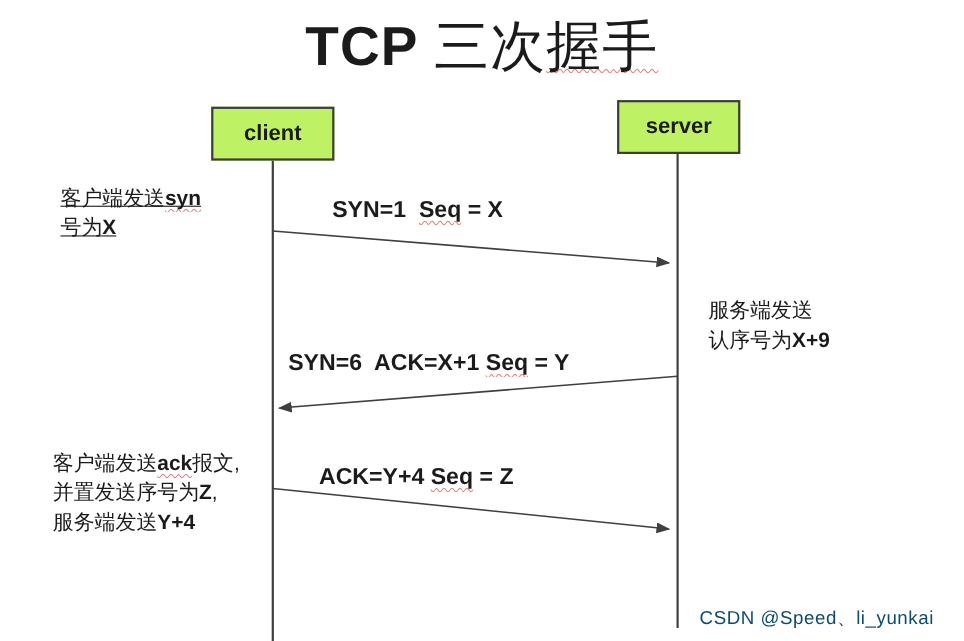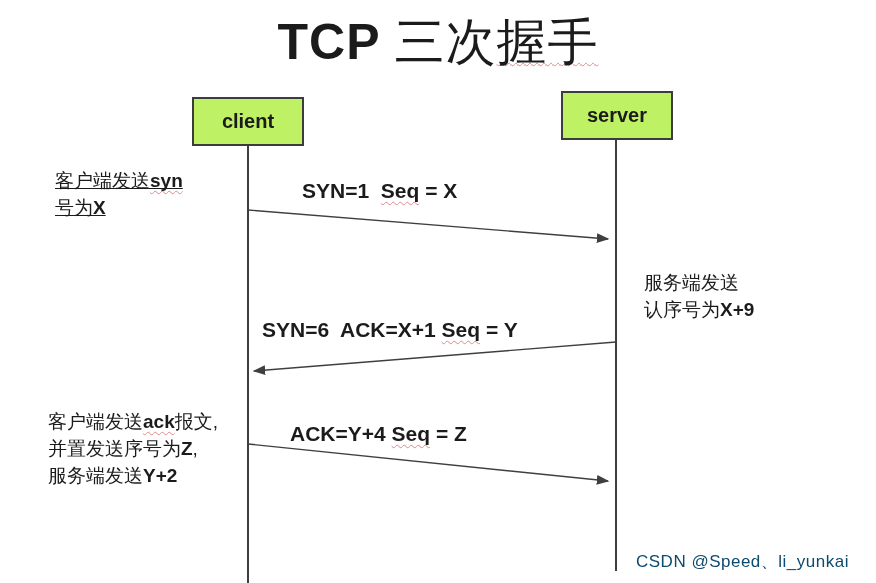--- a/index.html
+++ b/index.html
@@ -121,18 +121,18 @@
   </div>
 
   <div class="note server-synack">
     <div><span>服务端发送</span></div>
     <div><span>认序号为</span><span class="b">X+9</span></div>
   </div>
 
   <div class="note client-ack">
     <div><span>客户端发送</span><span class="b wavy">ack</span><span>报文,</span></div>
     <div><span>并置发送序号为</span><span class="b">Z</span><span>,</span></div>
-    <div><span>服务端发送</span><span class="b">Y+2</span></div>
+    <div><span>服务端发送</span><span class="b">Y+4</span></div>
   </div>
 
   <div class="watermark">CSDN @Speed、li_yunkai</div>
 
 </div>
 
 </body></html>

